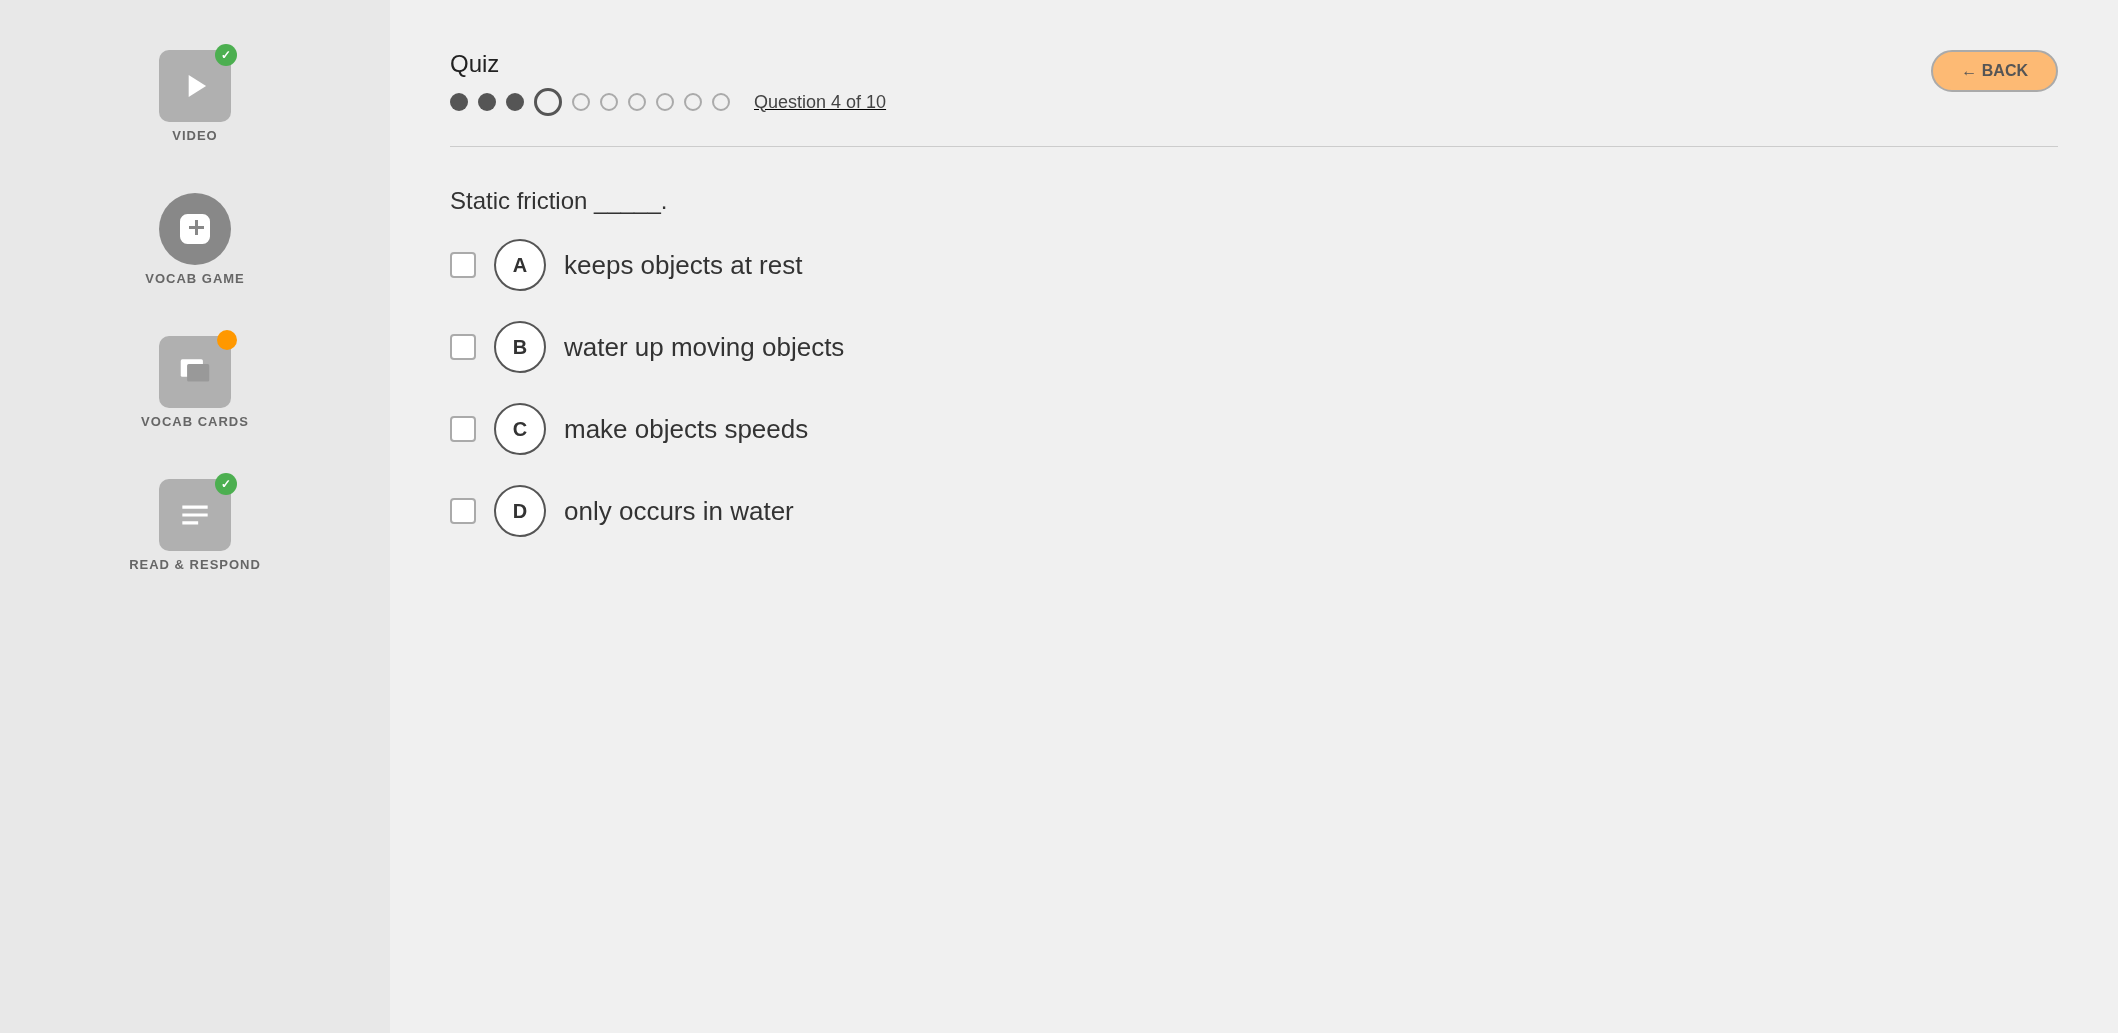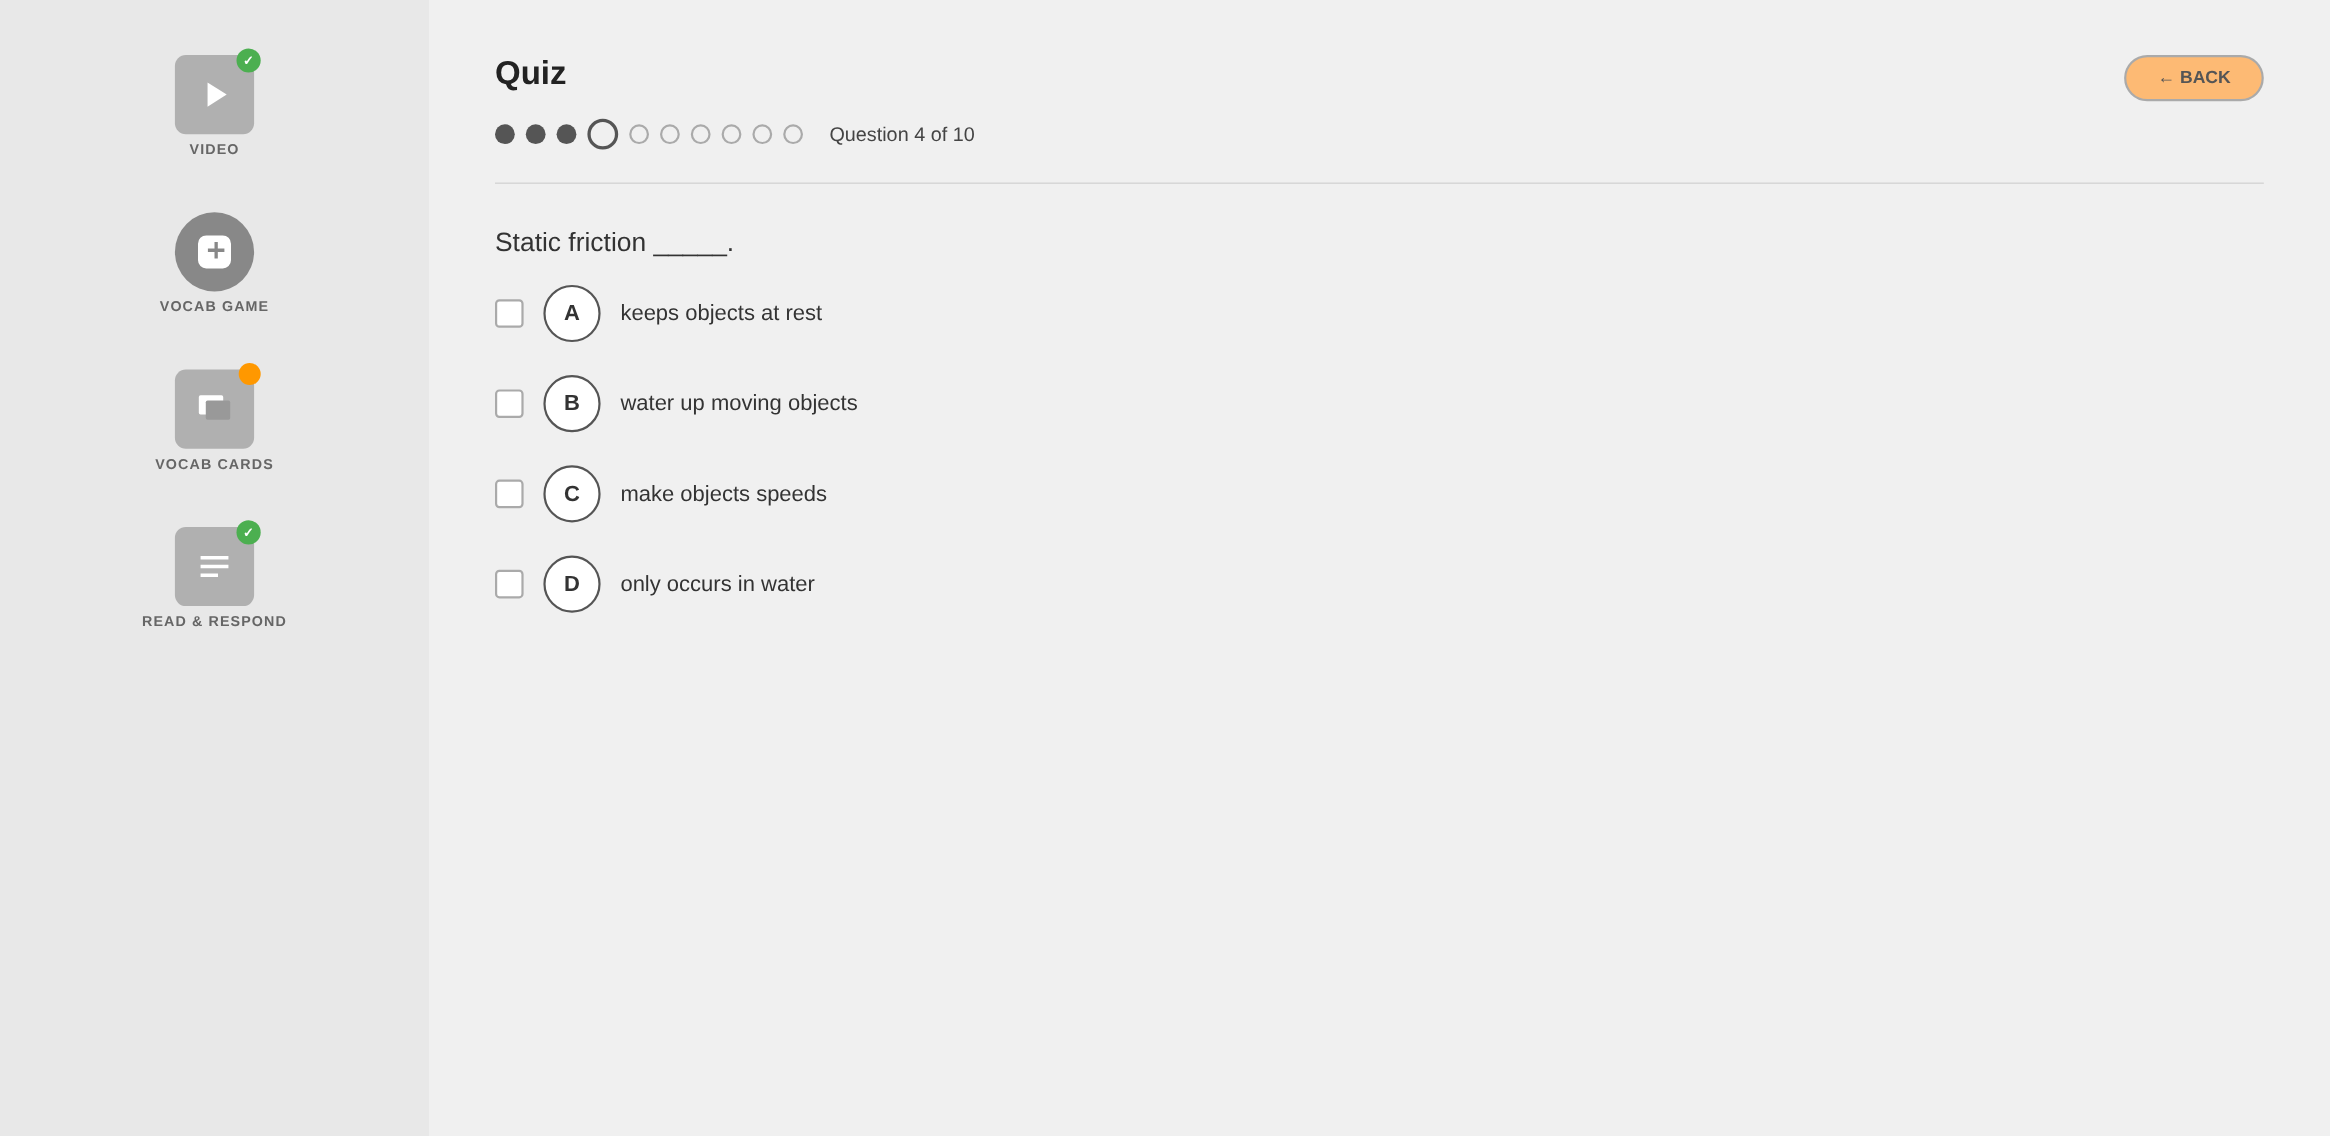--- a/index.html
+++ b/index.html
@@ -87,31 +87,32 @@
     .main-content {
       flex: 1;
       background: #f0f0f0;
       padding: 50px 60px 40px 60px;
       display: flex;
       flex-direction: column;
       position: relative;
     }
 
     .quiz-title {
-      font-size: 30px;
-      font-weight: 700;
+      font-size: 24px;
+      font-weight: 400;
       color: #222;
-      margin-bottom: 24px;
+      margin-bottom: 10px;
     }
 
     .progress-row {
       display: flex;
       align-items: center;
       gap: 14px;
       margin-bottom: 30px;
+      text-decoration: underline;
     }
 
     .progress-dots {
       display: flex;
       gap: 10px;
       align-items: center;
     }
 
     .dot {
       width: 18px;
@@ -198,21 +199,21 @@
       display: flex;
       align-items: center;
       justify-content: center;
       font-size: 20px;
       font-weight: 700;
       color: #333;
       flex-shrink: 0;
     }
 
     .answer-text {
-      font-size: 20px;
+      font-size: 26px;
       color: #333;
     }
 
     .vocab-game-icon {
       width: 72px;
       height: 72px;
       background: #888;
       border-radius: 50%;
       display: flex;
       align-items: center;

